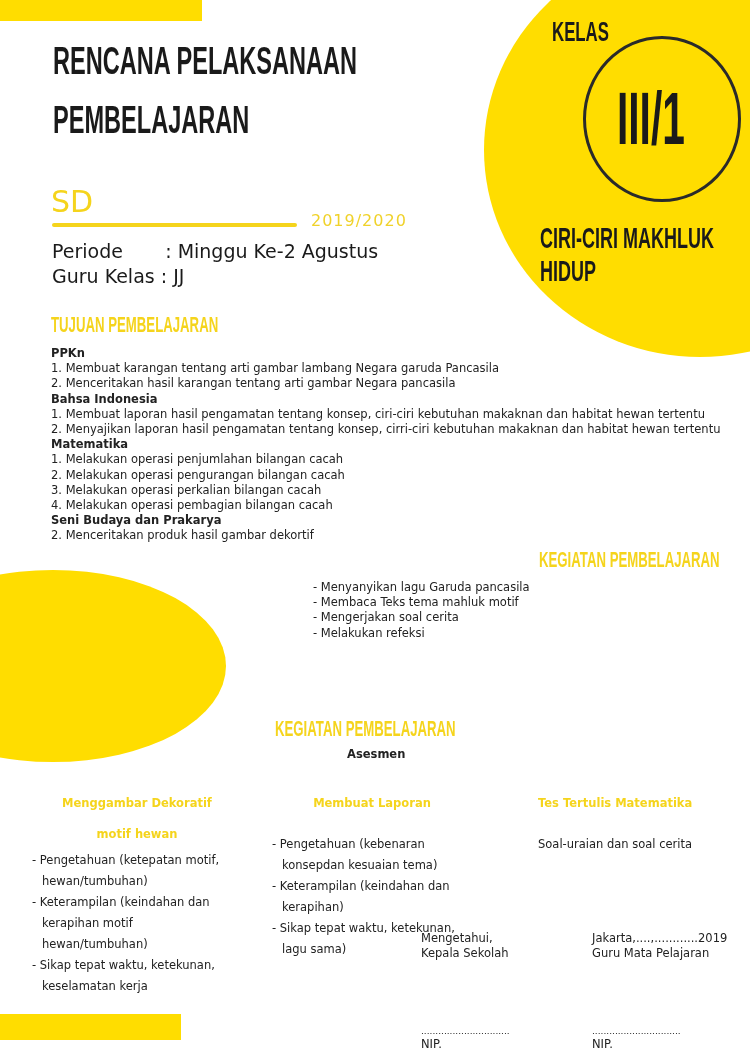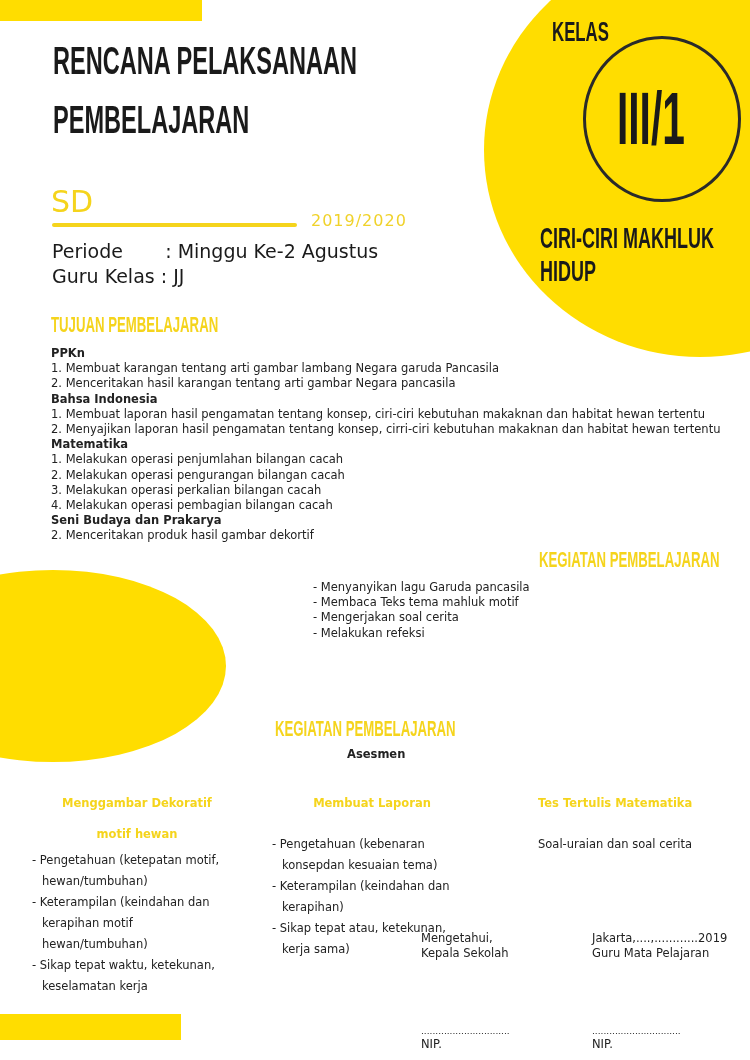--- a/index.html
+++ b/index.html
@@ -81,21 +81,21 @@
     <div class="item">- Keterampilan  (keindahan dan kerapihan motif hewan/tumbuhan)</div>
     <div class="item">- Sikap tepat waktu, ketekunan, keselamatan kerja</div>
   </div>
 </div>
 
 <div class="abs" style="left:272px; top:780px; width:200px;">
   <div class="col-head" style="text-align:center; width:200px;">Membuat Laporan</div>
   <div class="col-body" style="margin-top:23px;">
     <div class="item">- Pengetahuan  (kebenaran konsepdan kesuaian tema)</div>
     <div class="item">- Keterampilan  (keindahan dan kerapihan)</div>
-    <div class="item">- Sikap tepat atau, ketekunan, kerja sama)</div>
+    <div class="item">- Sikap tepat waktu, ketekunan, lagu sama)</div>
   </div>
 </div>
 
 <div class="abs" style="left:538px; top:780px; width:200px;">
   <div class="col-head" style="text-align:left;">Tes Tertulis Matematika</div>
   <div class="col-body" style="margin-top:23px;">
     <div>Soal-uraian dan soal cerita</div>
   </div>
 </div>
 

